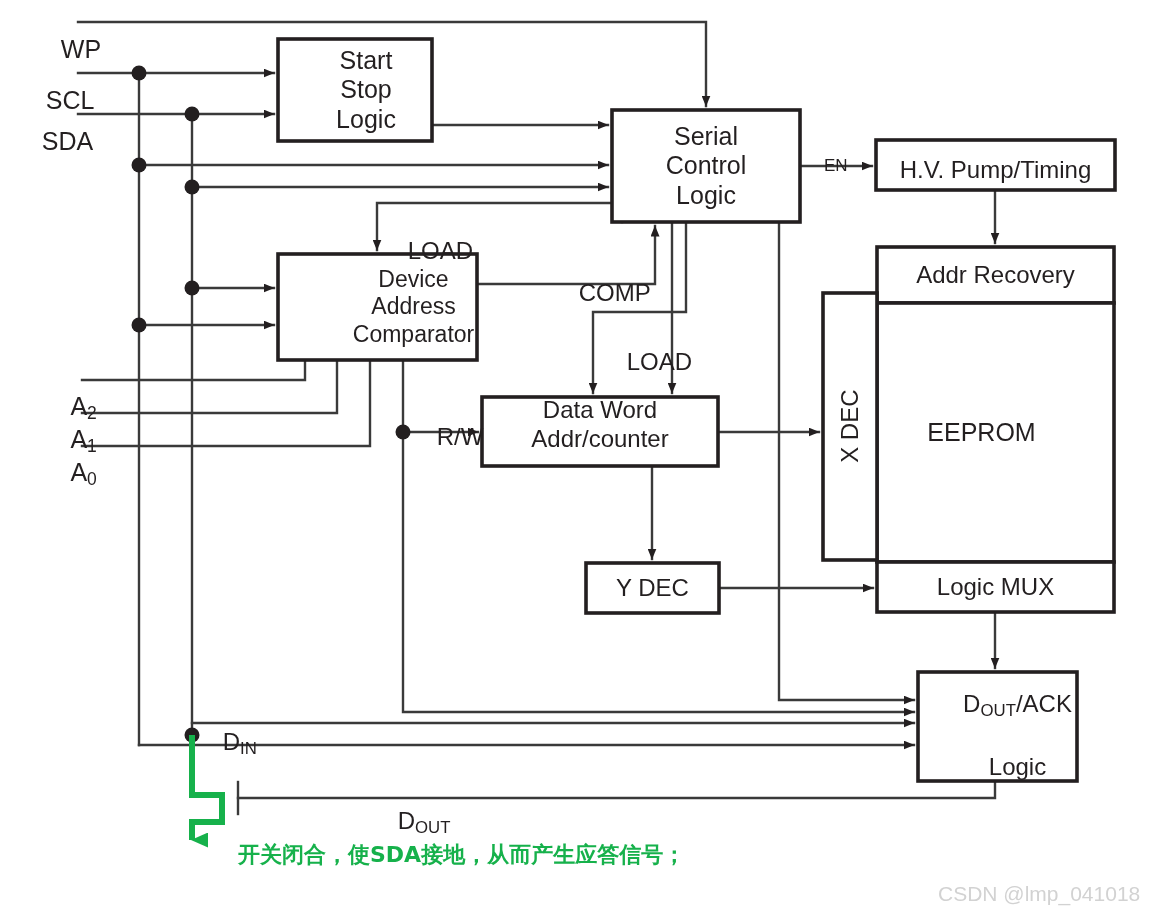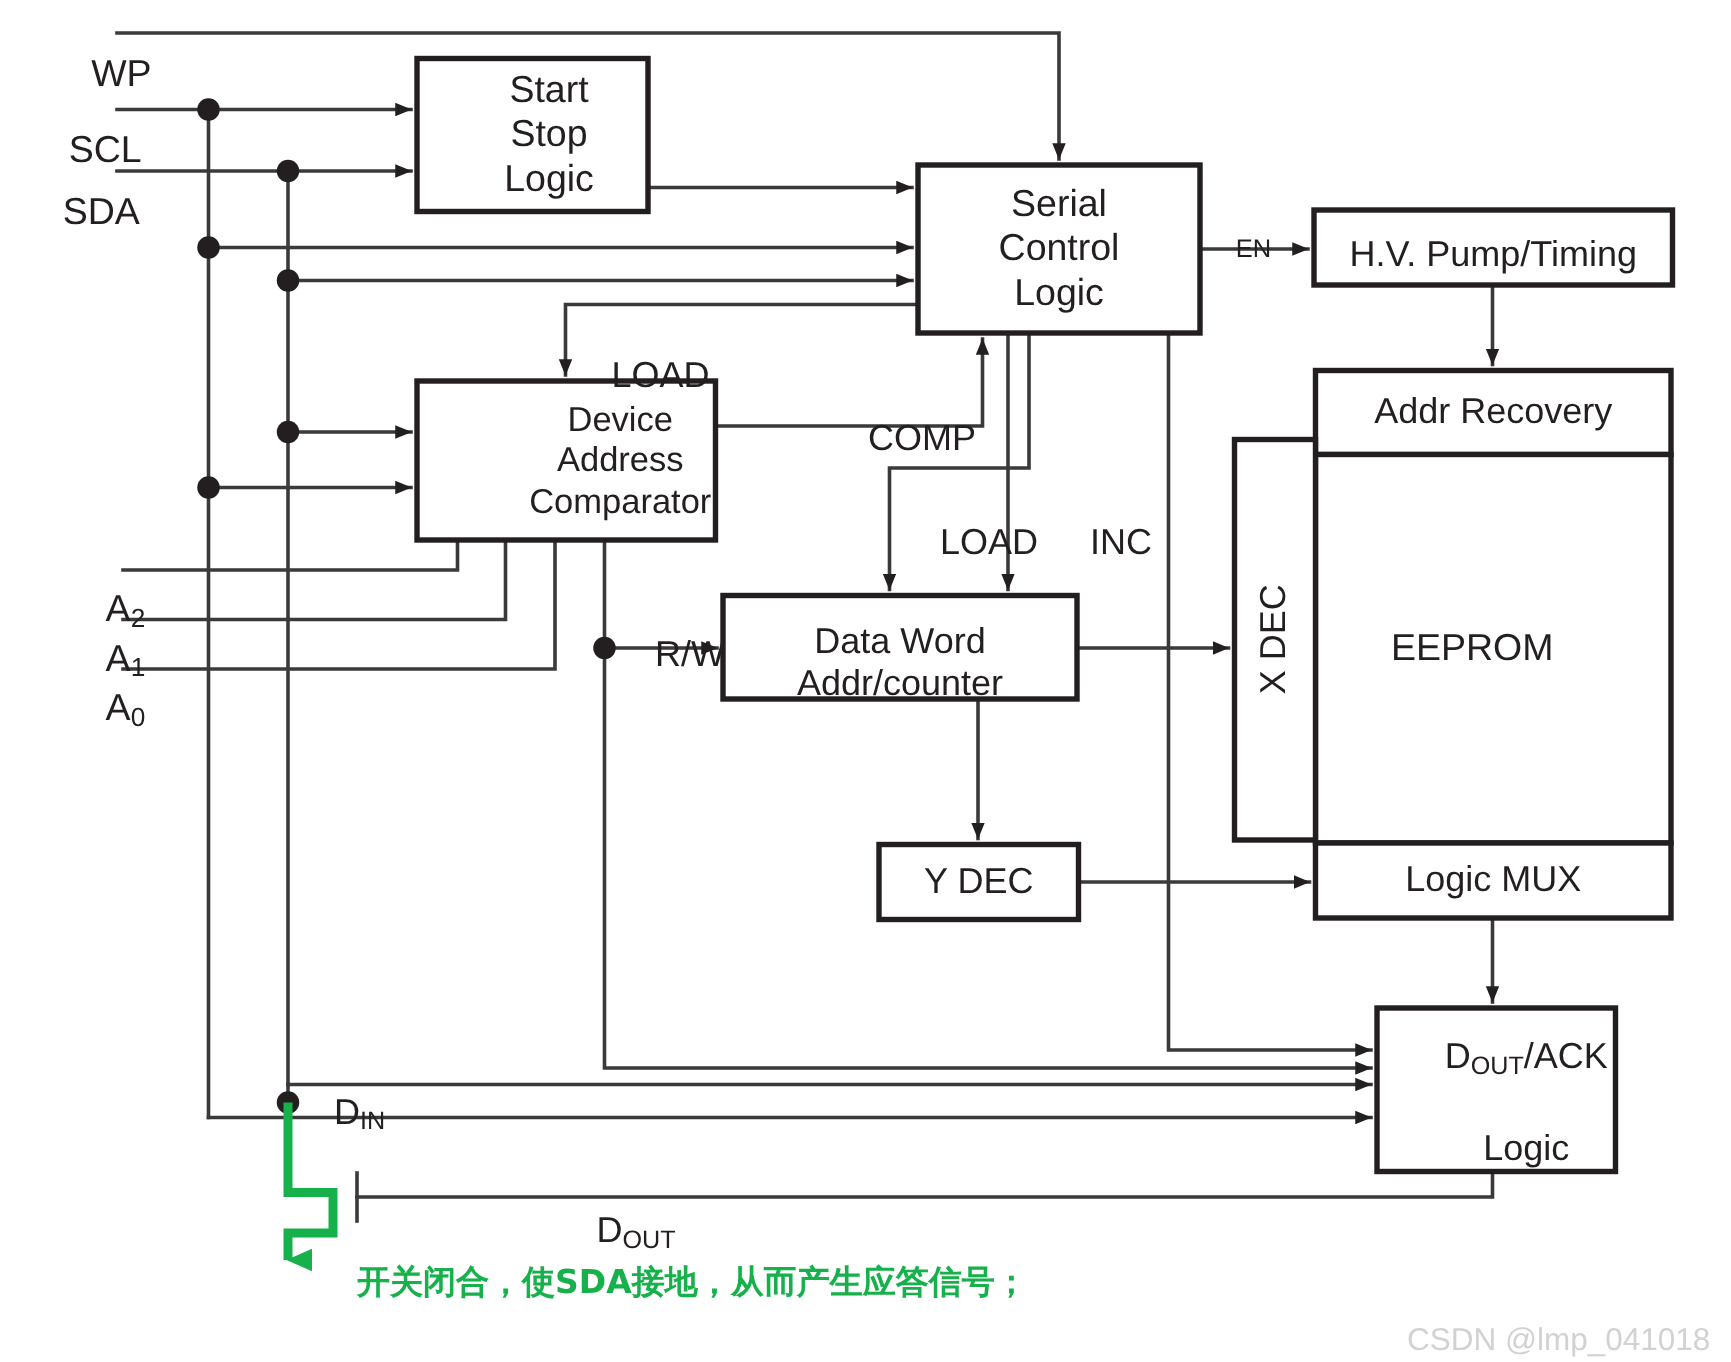--- a/index.html
+++ b/index.html
@@ -172,21 +172,21 @@
   <div class="blabel" style="left:877px;top:562px;width:237px;height:50px;display:flex;align-items:center;justify-content:center;font-size:24px;">
     <span>Logic MUX</span>
   </div>
 
   <div class="blabel" style="left:278px;top:256px;width:199px;height:102px;display:flex;align-items:center;justify-content:center;font-size:23px;margin-left:36px;">
     <span style="display:block;white-space:pre-line;">Device
 Address
 Comparator</span>
   </div>
 
-  <div class="blabel" style="left:482px;top:414px;width:236px;height:69px;display:flex;align-items:flex-start;justify-content:center;font-size:24px;">
+  <div class="blabel" style="left:482px;top:384px;width:236px;height:69px;display:flex;align-items:flex-end;justify-content:center;font-size:24px;">
     <span style="display:block;white-space:pre-line;">Data Word
 Addr/counter</span>
   </div>
 
   <div class="blabel" style="left:586px;top:563px;width:133px;height:50px;display:flex;align-items:center;justify-content:center;font-size:24px;border-radius:14px;">
     <span>Y DEC</span>
   </div>
 
   <div class="blabel" style="left:918px;top:674px;width:159px;height:123px;display:flex;align-items:center;justify-content:center;font-size:24px;">
     <span style="display:block;line-height:1.25;">
@@ -219,23 +219,20 @@
   </div>
   <div class="sig" style="left:381px;top:209px;font-size:24px;">
     <span>LOAD</span>
   </div>
   <div class="sig" style="left:552px;top:251px;font-size:24px;">
     <span>COMP</span>
   </div>
   <div class="sig" style="left:600px;top:320px;font-size:24px;">
     <span>LOAD</span>
   </div>
-  <div class="sig" style="left:700px;top:320px;font-size:24px;">
-    <span>INC</span>
-  </div>
   <div class="sig" style="left:410px;top:395px;font-size:24px;">
     <span>R/W</span>
   </div>
   <div class="sig" style="left:196px;top:700px;font-size:24px;">
     <span>D</span><span class="sub">IN</span>
   </div>
   <div class="sig" style="left:371px;top:779px;font-size:24px;">
     <span>D</span><span class="sub">OUT</span>
   </div>
 

